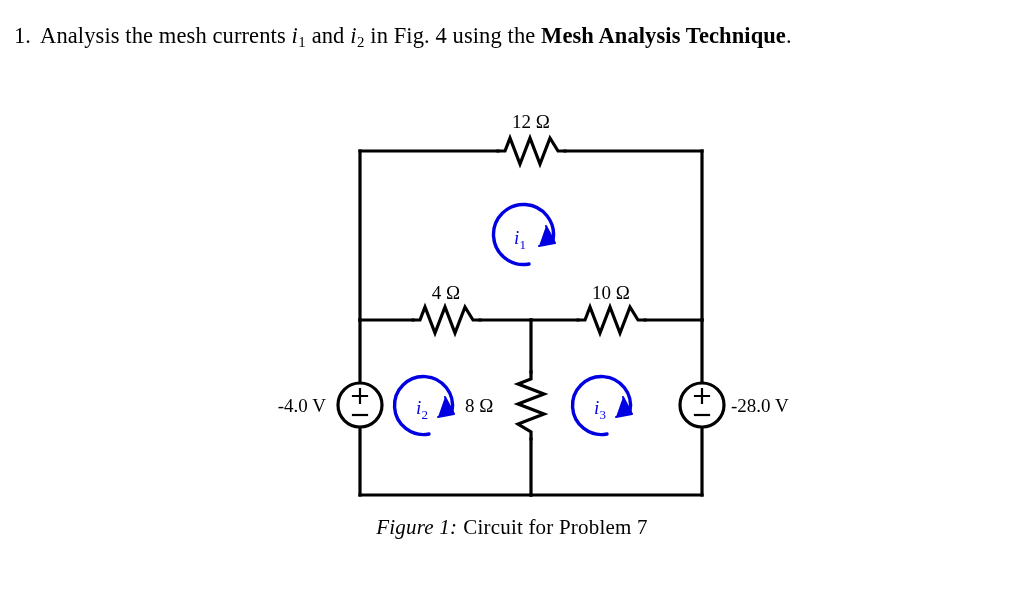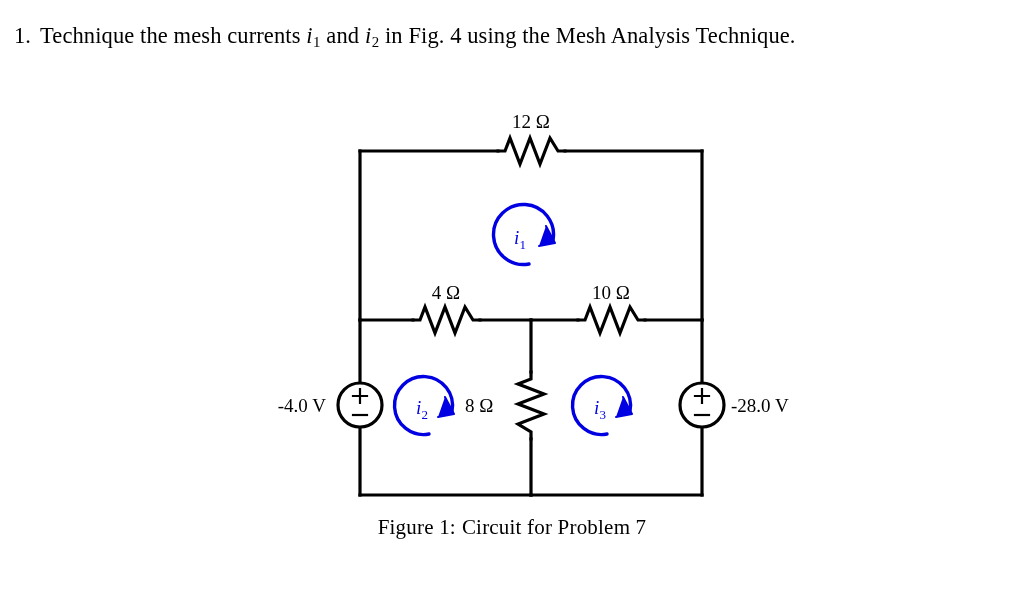--- a/index.html
+++ b/index.html
@@ -31,21 +31,21 @@
   .var {
     font-style: italic;
     font-family: "Liberation Serif", serif;
   }
   .var sub {
     font-style: normal;
     font-size: 0.66em;
     vertical-align: -0.26em;
     margin-left: 0.5px;
   }
-  .bold { font-weight: normal; }
+  .bold { font-weight: bold; }
 
   
   #figure {
     position: absolute;
     left: 0;
     top: 0;
     width: 1024px;
     height: 597px;
     pointer-events: none;
     padding-left: 37px;
@@ -55,21 +55,21 @@
   
   #figure-caption {
     position: absolute;
     left: 0;
     top: 515px;
     width: 1024px;
     text-align: center;
     font-size: 21px;
     letter-spacing: 0.2px;
   }
-  #figure-caption .cap-label { margin-right: 6px; }
+  #figure-caption .cap-label { margin-right: 6px; font-style: italic; }
 
   
   .lbl {
     font-family: "Liberation Serif", serif;
     font-size: 19px;
     fill: #000000;
   }
   .mesh-lbl {
     font-family: "Liberation Serif", serif;
     font-style: italic;
@@ -83,21 +83,21 @@
   .src-lbl {
     font-family: "Liberation Serif", serif;
     font-size: 19px;
     fill: #000000;
   }
 </style>
 </head>
 <body>
 
 <div id="problem-statement">
-  <span class="num">1.</span><span>Technique the mesh currents</span>
+  <span class="num">1.</span><span>Analysis the mesh currents</span>
   <span class="var"><span>i</span><sub>1</sub></span>
   <span>and</span>
   <span class="var"><span>i</span><sub>2</sub></span>
   <span>in Fig. 4 using the</span>
   <span class="bold">Mesh Analysis Technique</span><span>.</span>
 </div>
 
 <div id="figure">
 <svg width="1024" height="597" viewBox="0 0 1024 597" xmlns="http://www.w3.org/2000/svg">
 

